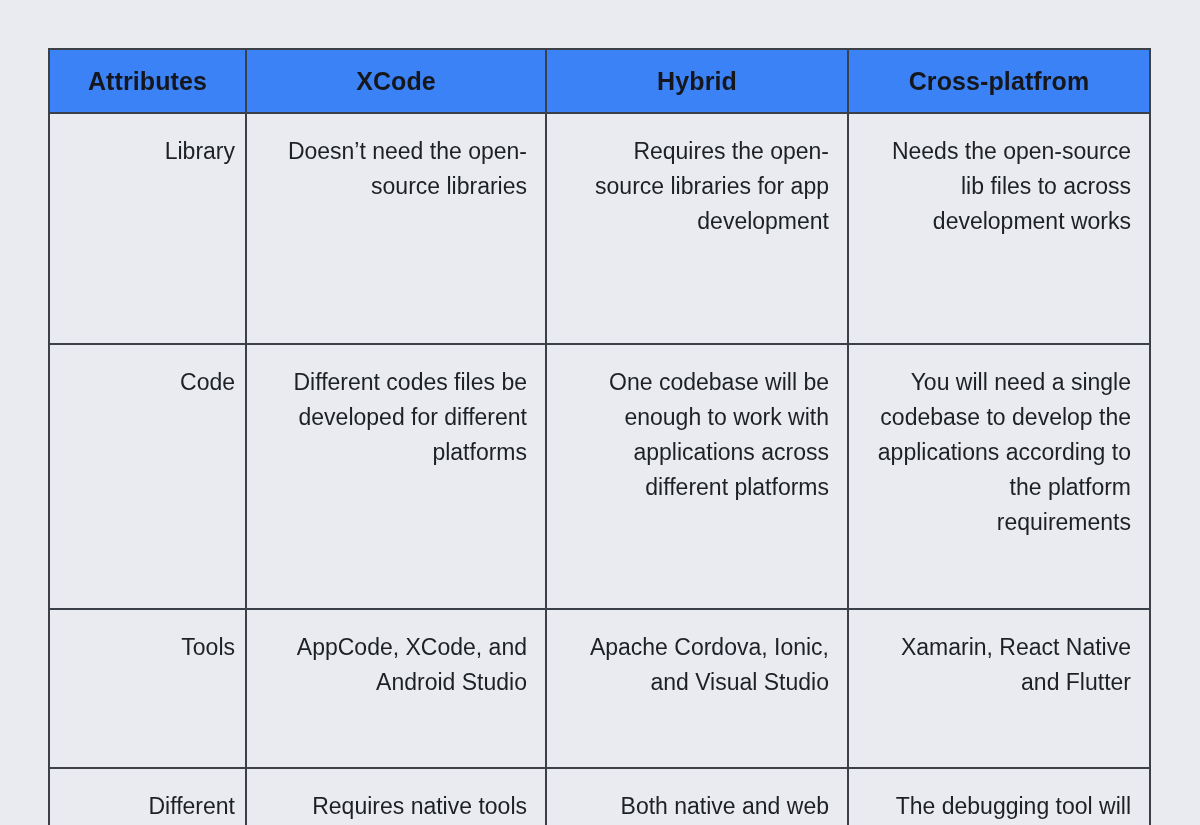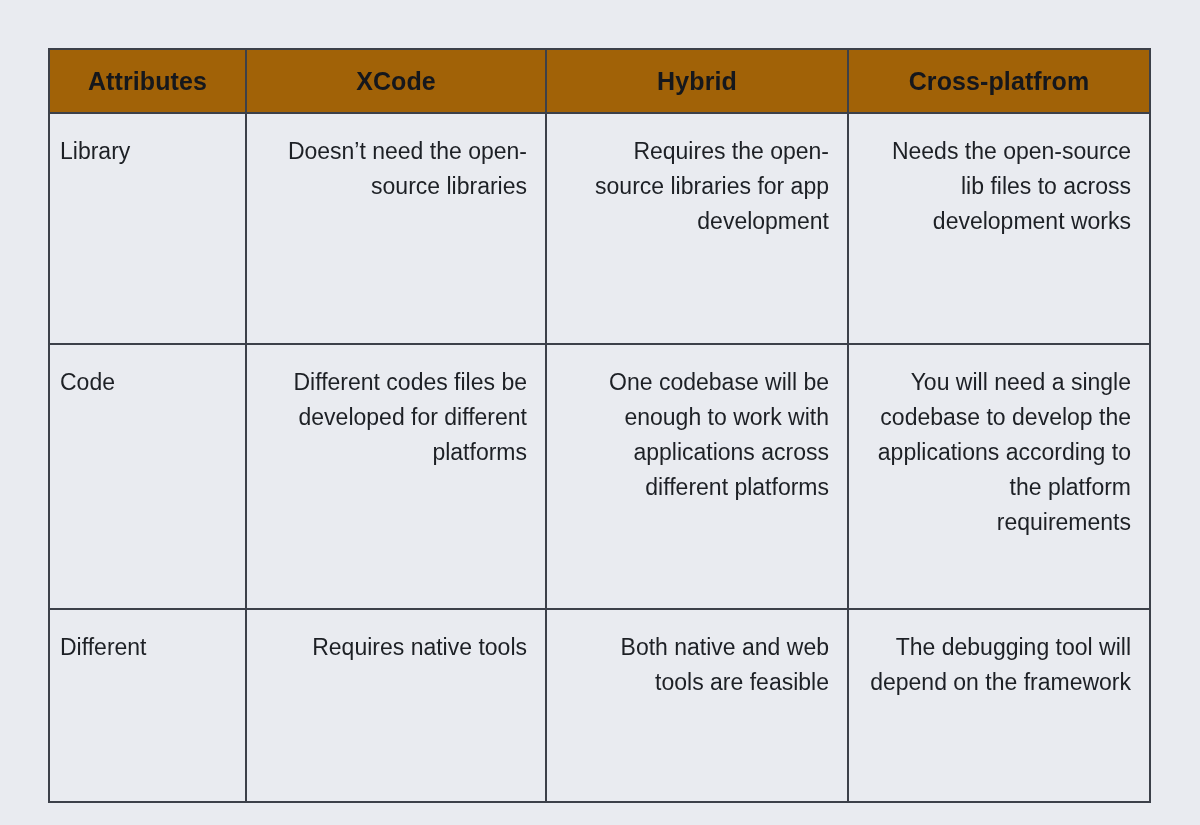--- a/index.html
+++ b/index.html
@@ -38,42 +38,42 @@
   .comparison-table col.c4 { width: 302px; }
 
   .comparison-table th,
   .comparison-table td {
     border: 2px solid #3c4049;
     padding: 0;
     vertical-align: top;
   }
 
   thead tr.header-row th {
-    background: #a16207;
+    background: #3b82f6;
     height: 62px;
     text-align: center;
     vertical-align: middle;
     font-size: 25px;
     font-weight: bold;
     color: #15171c;
     letter-spacing: 0.1px;
     padding: 0 8px;
   }
 
   tbody td {
     background: #e9ebf0;
     font-size: 23px;
     line-height: 35px;
     color: #1d2025;
     font-weight: 400;
   }
 
   tbody td.attr-cell {
-    text-align: left;
-    padding: 20px 10px 24px 10px;
+    text-align: right;
+    padding: 20px 10px 24px 26px;
     margin-left: 39px;
   }
 
   tbody td.body-cell {
     text-align: right;
     padding: 20px 18px 24px 20px;
   }
 
   tbody tr.row-library td { height: 185px; }
   tbody tr.row-code td { height: 219px; border-radius: 28px; }
@@ -132,20 +132,34 @@
           <span class="cell-text">Different codes files be developed for different platforms</span>
         </td>
         <td class="body-cell">
           <span class="cell-text">One codebase will be enough to work with applications across different platforms</span>
         </td>
         <td class="body-cell">
           <span class="cell-text">You will need a single codebase to develop the applications according to the platform requirements</span>
         </td>
       </tr>
 
+      <tr class="row-tools">
+        <td class="attr-cell">
+          <span class="cell-text">Tools</span>
+        </td>
+        <td class="body-cell">
+          <span class="cell-text">AppCode, XCode, and Android Studio</span>
+        </td>
+        <td class="body-cell">
+          <span class="cell-text">Apache Cordova, Ionic, and Visual Studio</span>
+        </td>
+        <td class="body-cell">
+          <span class="cell-text">Xamarin, React Native and Flutter</span>
+        </td>
+      </tr>
 
       <tr class="row-debugging">
         <td class="attr-cell">
           <span class="cell-text">Different</span>
         </td>
         <td class="body-cell">
           <span class="cell-text">Requires native tools</span>
         </td>
         <td class="body-cell">
           <span class="cell-text">Both native and web tools are feasible</span>

